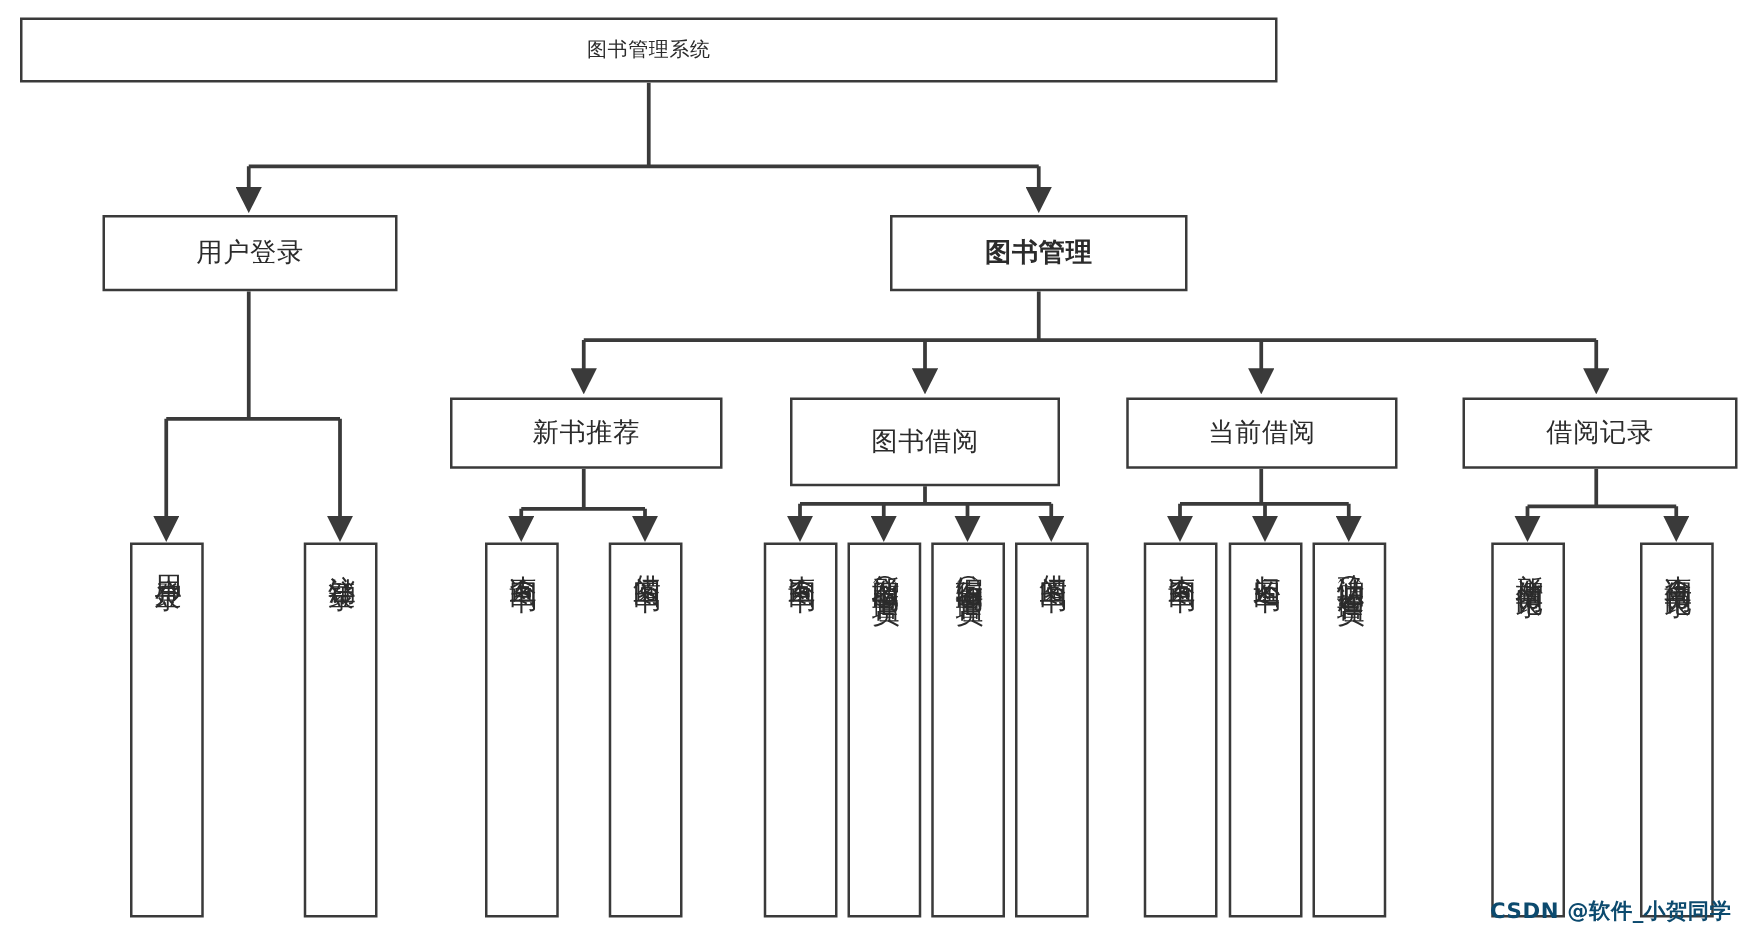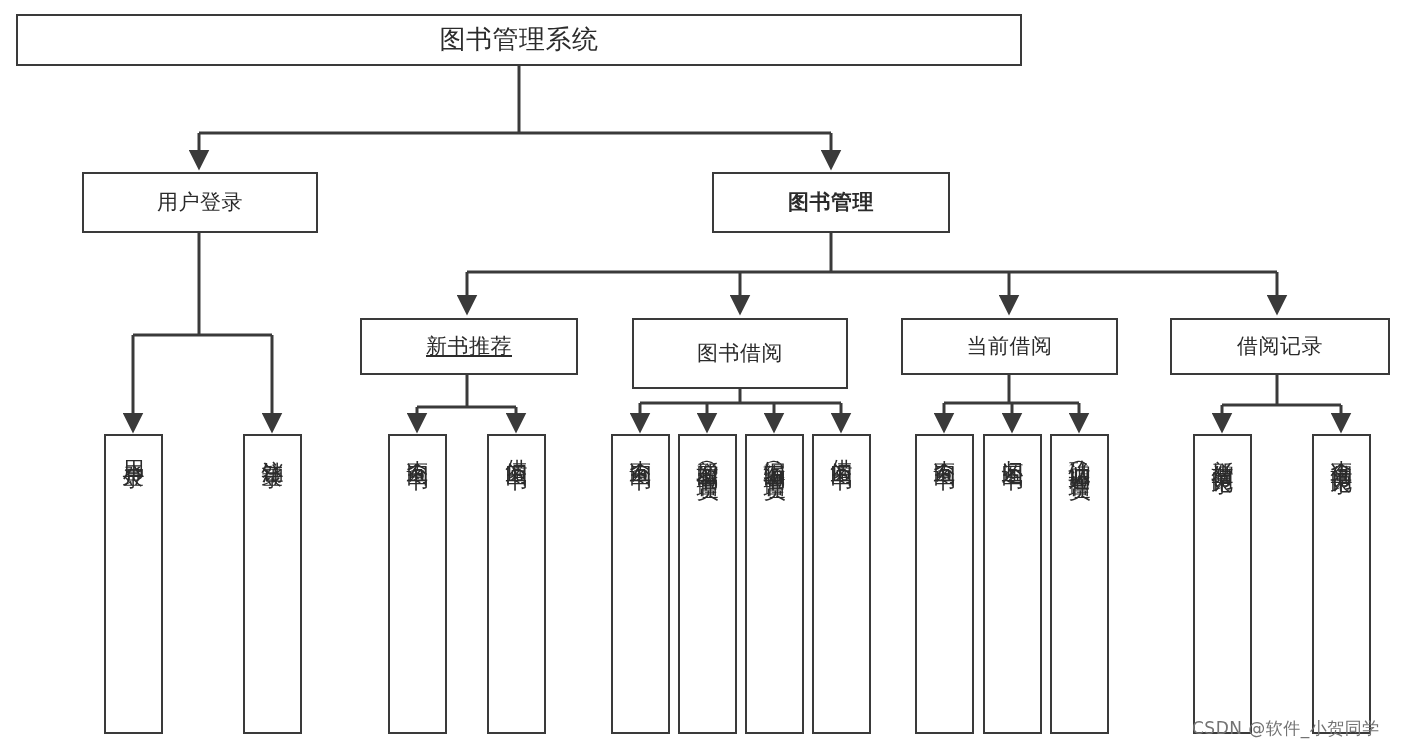--- a/index.html
+++ b/index.html
@@ -40,42 +40,43 @@
     text-align: center;
     line-height: 1.12;
     letter-spacing: 0.5px;
   }
   
   .node.horiz .label {
     font-size: 21px;
     white-space: nowrap;
   }
   .node.root .label {
-    font-size: 26px;
+    font-size: 16px;
   }
   
   .node.vert {
     align-items: flex-start;
     justify-content: center;
     padding-top: 6px;
   }
   .node.vert .label {
     writing-mode: vertical-rl;
     text-orientation: upright;
     font-size: 22px;
     line-height: 1.0;
     letter-spacing: 3px;
     white-space: nowrap;
   }
   .watermark {
     position: absolute;
     font-size: 17px;
-    color: #737373;
+    color: #0c4a6e;
     white-space: nowrap;
     letter-spacing: 0.5px;
+    font-weight: bold;
   }
 </style>
 </head>
 <body>
 
 <div id="canvas">
 
   <svg class="edges" viewBox="0 0 1405 747" xmlns="http://www.w3.org/2000/svg">
     <defs>
       <marker id="arrow" viewBox="0 0 12 12" refX="6" refY="6" markerWidth="7" markerHeight="7" orient="auto-start-reverse">
@@ -130,21 +131,21 @@
     <span class="label">图书管理系统</span>
   </div>
 
   <div class="node horiz" style="left:82px; top:172px; width:236px; height:61px;">
     <span class="label">用户登录</span>
   </div>
   <div class="node horiz" style="left:712px; top:172px; width:238px; height:61px;font-weight:bold;">
     <span class="label">图书管理</span>
   </div>
 
-  <div class="node horiz" style="left:360px; top:318px; width:218px; height:57px;text-decoration:underline;">
+  <div class="node horiz" style="left:360px; top:318px; width:218px; height:57px;">
     <span class="label">新书推荐</span>
   </div>
   <div class="node horiz" style="left:632px; top:318px; width:216px; height:71px;">
     <span class="label">图书借阅</span>
   </div>
   <div class="node horiz" style="left:901px; top:318px; width:217px; height:57px;">
     <span class="label">当前借阅</span>
   </div>
   <div class="node horiz" style="left:1170px; top:318px; width:220px; height:57px;">
     <span class="label">借阅记录</span>

